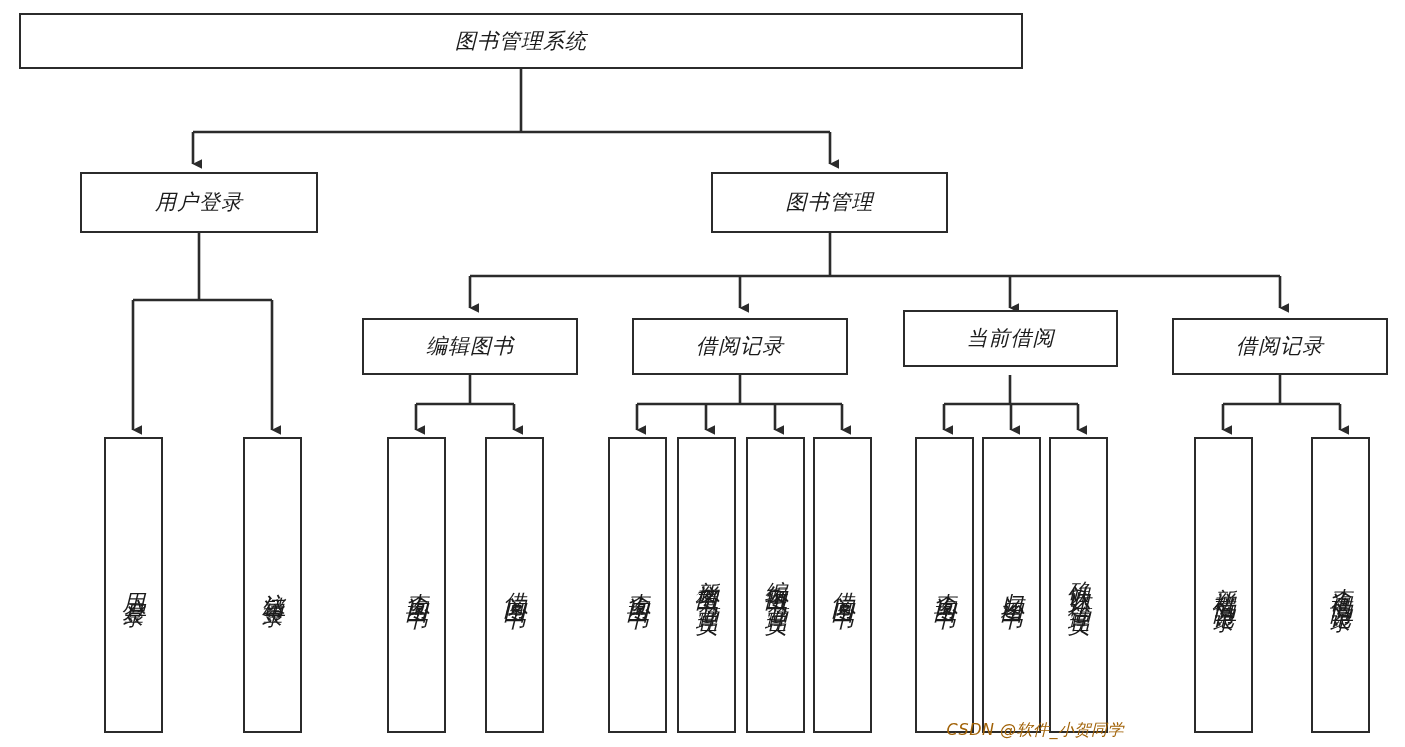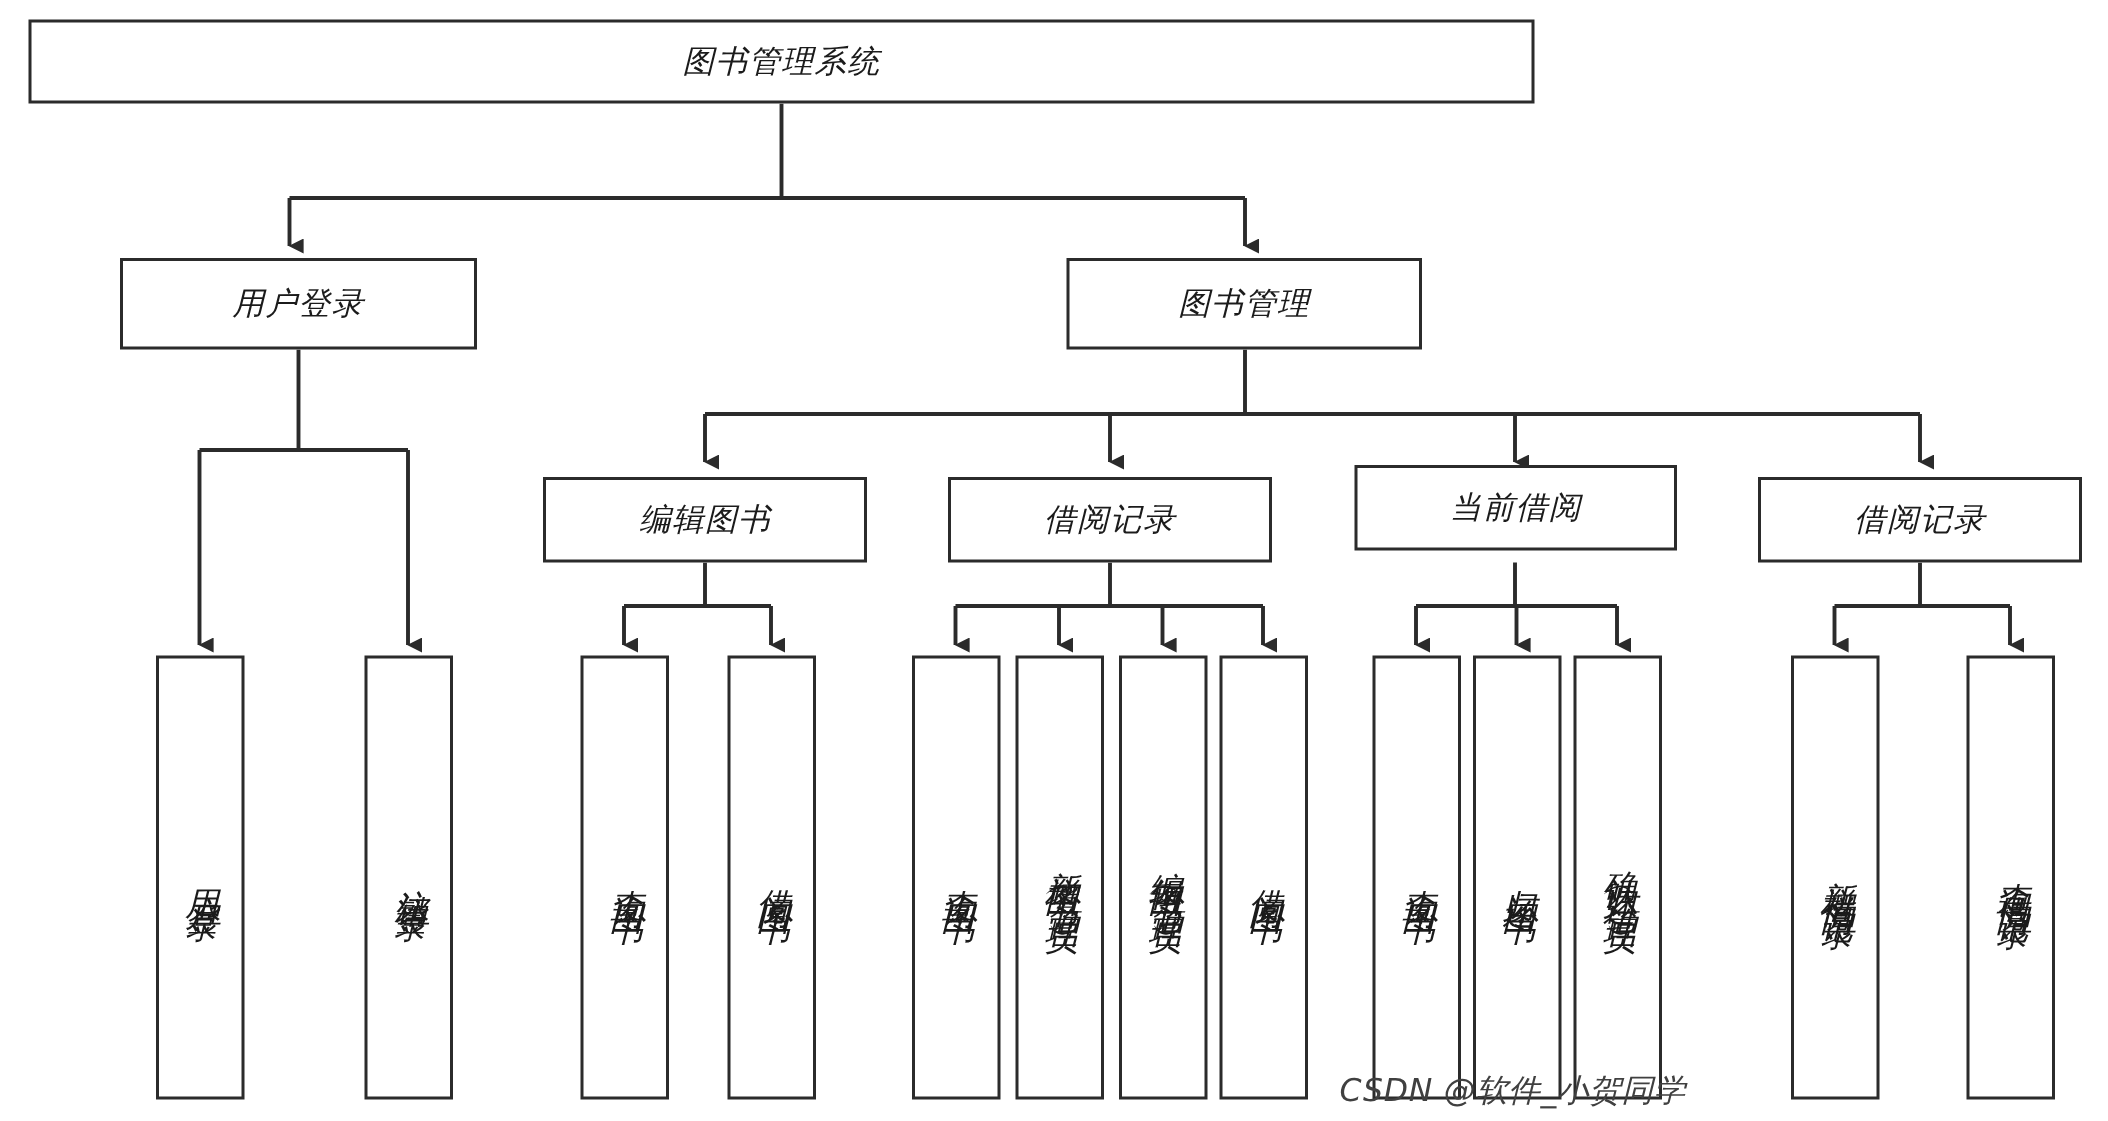--- a/index.html
+++ b/index.html
@@ -37,22 +37,22 @@
     letter-spacing:5px;
     line-height:1;
     white-space:nowrap;
     max-height:284px;
   }
   svg#links{position:absolute;left:0;top:0;width:1405px;height:747px;z-index:1;}
   .watermark{
     position:absolute;
     right:8px;
     bottom:6px;
-    font-size:21px;
-    color:#404040;
+    font-size:16px;
+    color:#a16207;
     letter-spacing:0.5px;
     z-index:3;
     white-space:nowrap;
   }
 </style>
 </head>
 <body>
 
 <div id="diagram">
 

